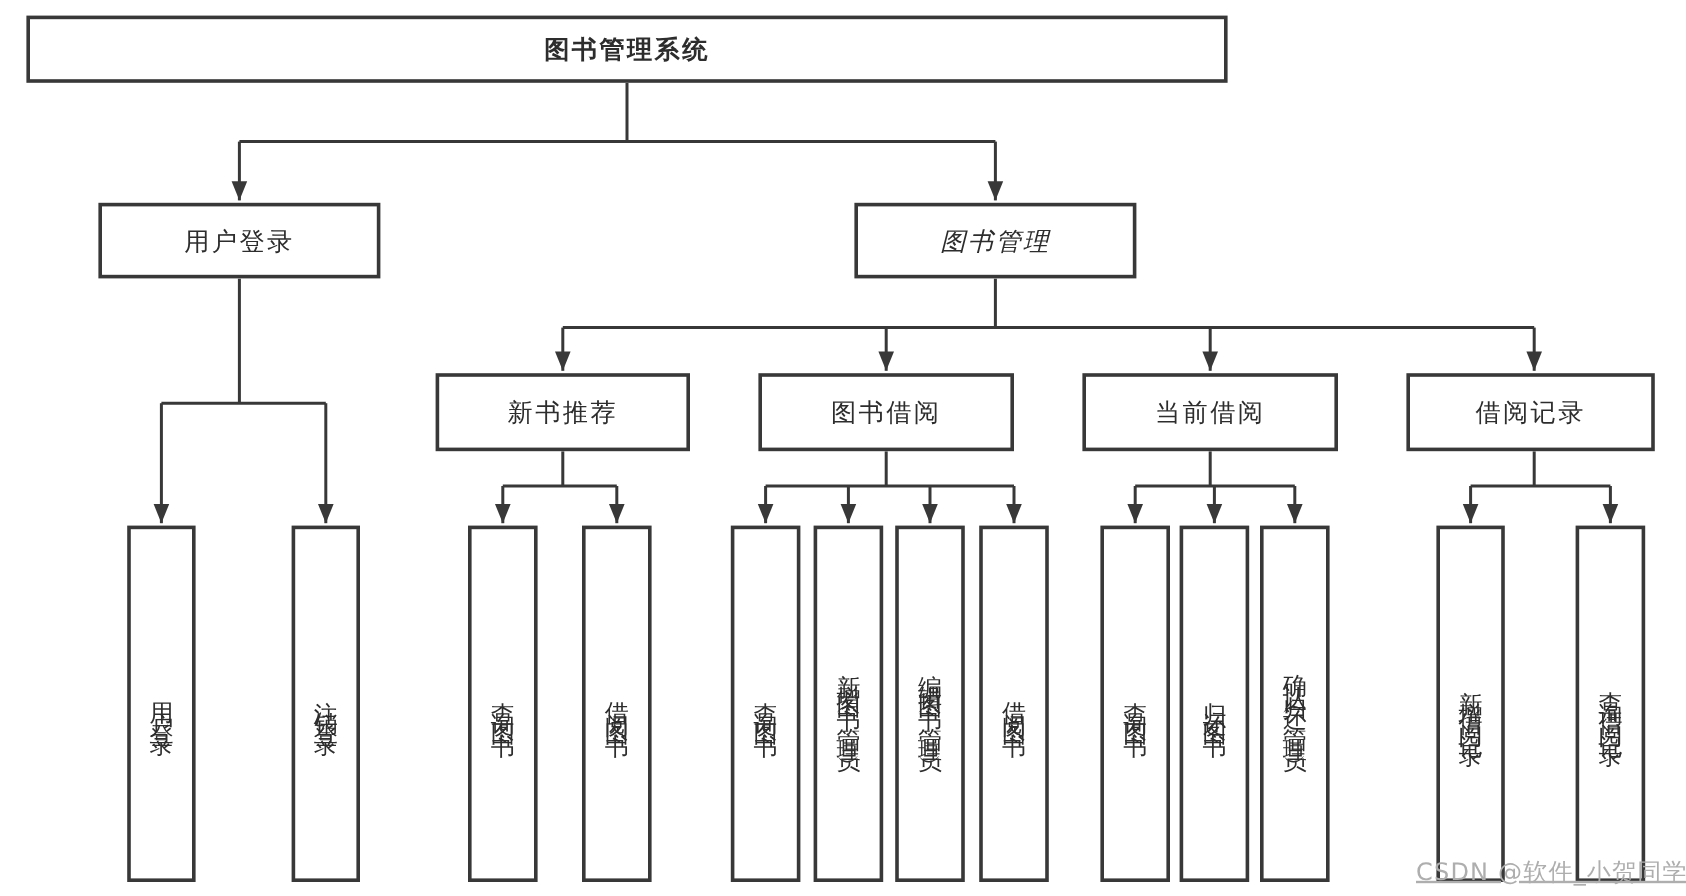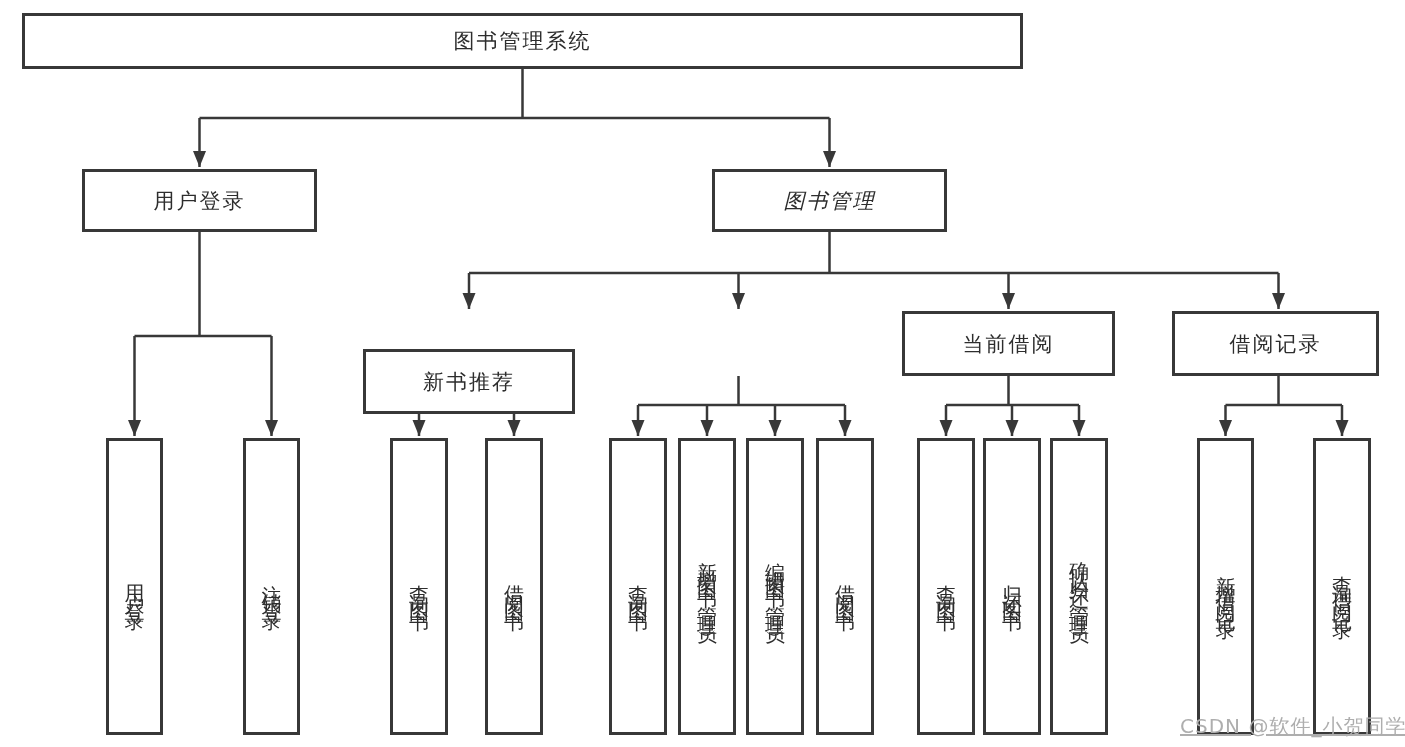--- a/index.html
+++ b/index.html
@@ -59,33 +59,36 @@
     <line x1="707" y1="405" x2="707" y2="436" stroke="currentColor" stroke-width="2.5" marker-end="url(#arw)"></line>
     <line x1="775" y1="405" x2="775" y2="436" stroke="currentColor" stroke-width="2.5" marker-end="url(#arw)"></line>
     <line x1="845" y1="405" x2="845" y2="436" stroke="currentColor" stroke-width="2.5" marker-end="url(#arw)"></line>
     <line x1="946" y1="405" x2="946" y2="436" stroke="currentColor" stroke-width="2.5" marker-end="url(#arw)"></line>
     <line x1="1012" y1="405" x2="1012" y2="436" stroke="currentColor" stroke-width="2.5" marker-end="url(#arw)"></line>
     <line x1="1079" y1="405" x2="1079" y2="436" stroke="currentColor" stroke-width="2.5" marker-end="url(#arw)"></line>
     <line x1="1225.5" y1="405" x2="1225.5" y2="436" stroke="currentColor" stroke-width="2.5" marker-end="url(#arw)"></line>
     <line x1="1342" y1="405" x2="1342" y2="436" stroke="currentColor" stroke-width="2.5" marker-end="url(#arw)"></line>
   </svg>
 
-  <div class="node h" style="left:22px; top:13px; width:1001px; height:56px;">
+  <div class="node h" style="left:22px; top:13px; width:1001px; height:56px;font-weight:bold;">
     <span>图书管理系统</span>
   </div>
 
   <div class="node h" style="left:82px; top:169px; width:235px; height:63px;">
     <span>用户登录</span>
   </div>
   <div class="node h" style="left:712px; top:169px; width:235px; height:63px;font-style:italic;">
     <span>图书管理</span>
   </div>
 
-  <div class="node h" style="left:363px; top:311px; width:212px; height:65px;margin-top:38px;">
+  <div class="node h" style="left:363px; top:311px; width:212px; height:65px;">
     <span>新书推荐</span>
+  </div>
+  <div class="node h" style="left:632px; top:311px; width:213px; height:65px;">
+    <span>图书借阅</span>
   </div>
   <div class="node h" style="left:902px; top:311px; width:213px; height:65px;">
     <span>当前借阅</span>
   </div>
   <div class="node h" style="left:1172px; top:311px; width:207px; height:65px;">
     <span>借阅记录</span>
   </div>
 
   <div class="node v" style="left:106px; top:438px; width:57px; height:297px;">
     <span class="vt">用户登录</span>

